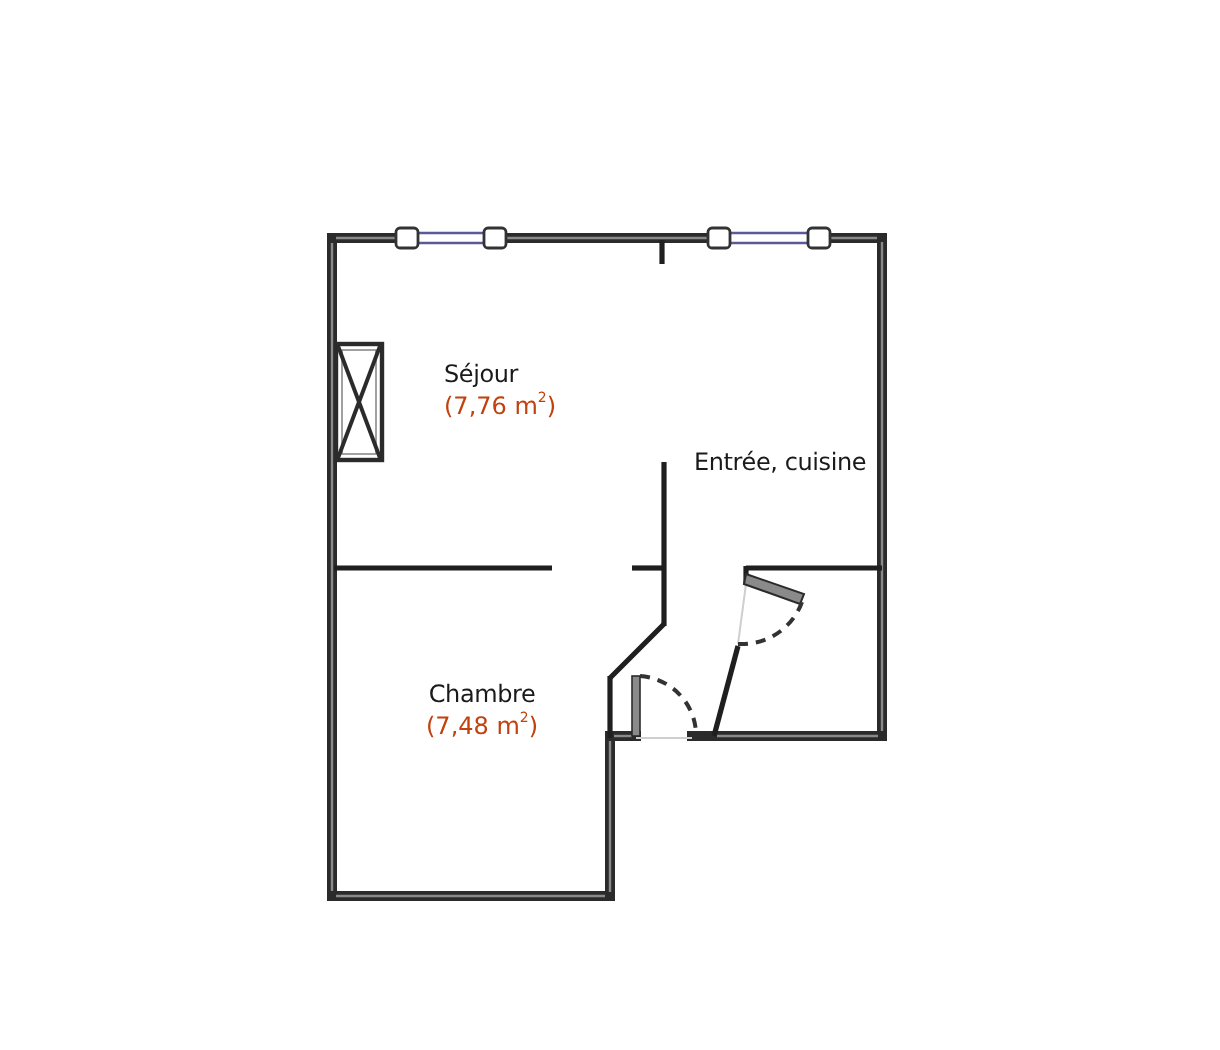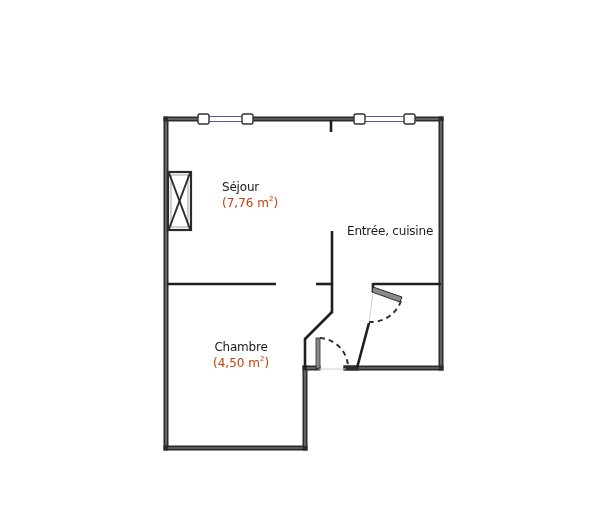--- a/index.html
+++ b/index.html
@@ -150,15 +150,15 @@
     <span class="room-area"><span>(7,76 m</span><sup>2</sup><span>)</span></span>
   </div>
 
   <div class="room-label" style="left:335px; top:224px;margin-left:12px;">
     <span class="room-name">Entrée, cuisine</span>
   </div>
 
 
   <div class="room-label" style="left:213px; top:340px;text-align:center;">
     <span class="room-name">Chambre</span>
-    <span class="room-area"><span>(4,50 m</span><sup>2</sup><span>)</span></span>
+    <span class="room-area"><span>(7,48 m</span><sup>2</sup><span>)</span></span>
   </div>
 </div>
 
 </body></html>

